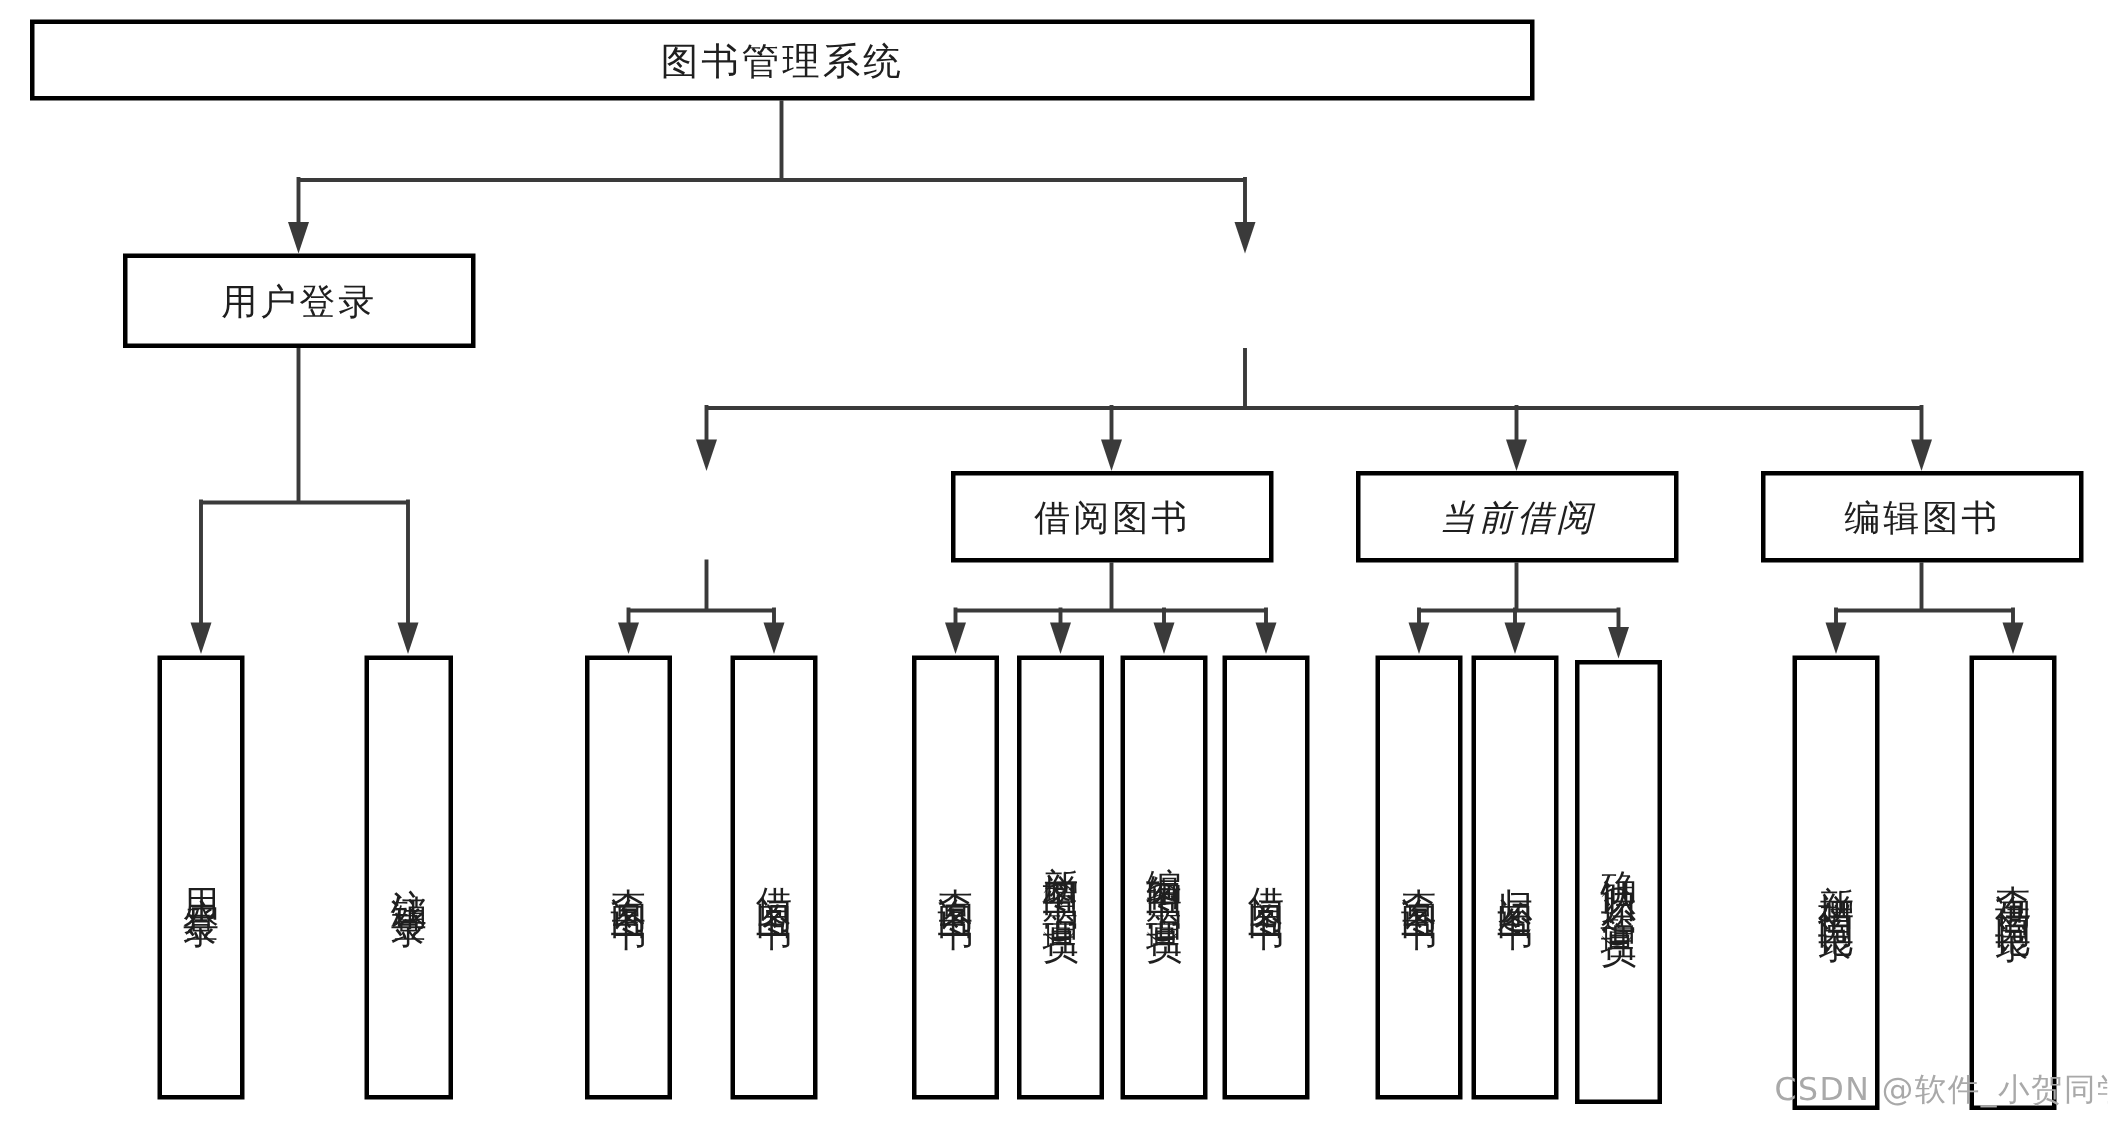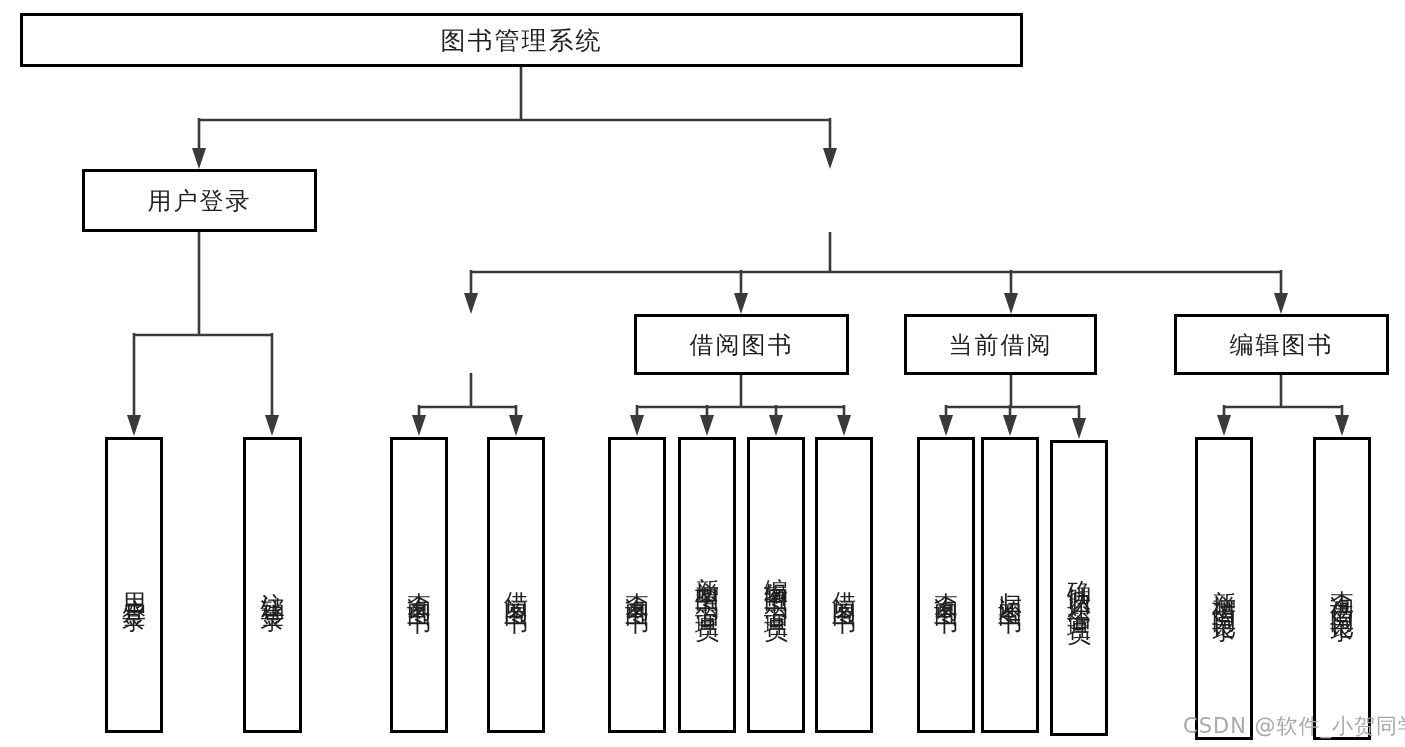--- a/index.html
+++ b/index.html
@@ -85,21 +85,21 @@
       <polygon points="1217,415 1231,415 1224,436"></polygon>
       <polygon points="1335,415 1349,415 1342,436"></polygon>
     </g>
   </svg>
 
   <div class="node root" style="left:20px; top:13px; width:1003px; height:54px;">图书管理系统</div>
 
   <div class="node" style="left:82px; top:169px; width:235px; height:63px;">用户登录</div>
 
   <div class="node" style="left:634px; top:314px; width:215px; height:61px;">借阅图书</div>
-  <div class="node" style="left:904px; top:314px; width:193px; height:61px;">当前借阅</div>
+  <div class="node" style="left:904px; top:314px; width:215px; height:61px;font-style:italic;">当前借阅</div>
   <div class="node" style="left:1174px; top:314px; width:215px; height:61px;">编辑图书</div>
 
   <div class="node leaf" style="left:105px; top:437px; width:58px; height:296px;">用户登录</div>
   <div class="node leaf" style="left:243px; top:437px; width:59px; height:296px;">注销登录</div>
 
   <div class="node leaf" style="left:390px; top:437px; width:58px; height:296px;">查询图书</div>
   <div class="node leaf" style="left:487px; top:437px; width:58px; height:296px;">借阅图书</div>
 
   <div class="node leaf" style="left:608px; top:437px; width:58px; height:296px;">查询图书</div>
   <div class="node leaf" style="left:678px; top:437px; width:58px; height:296px;">新增图书（管理员）</div>

